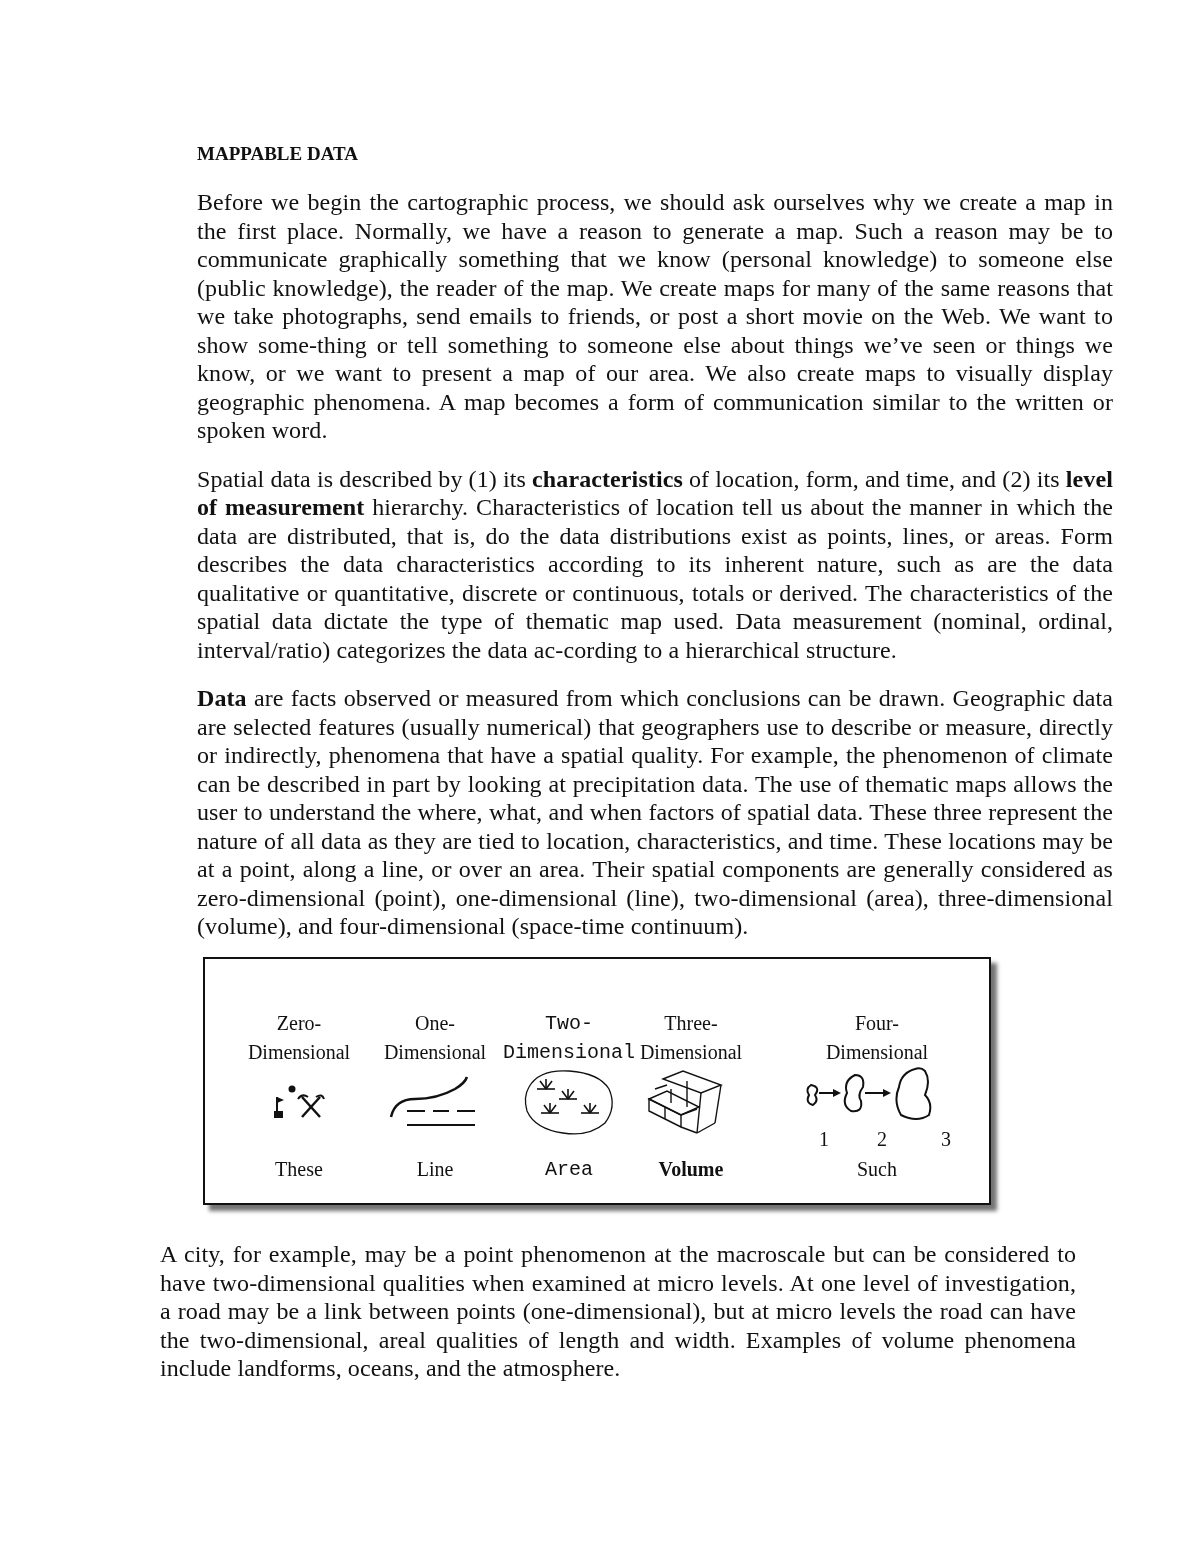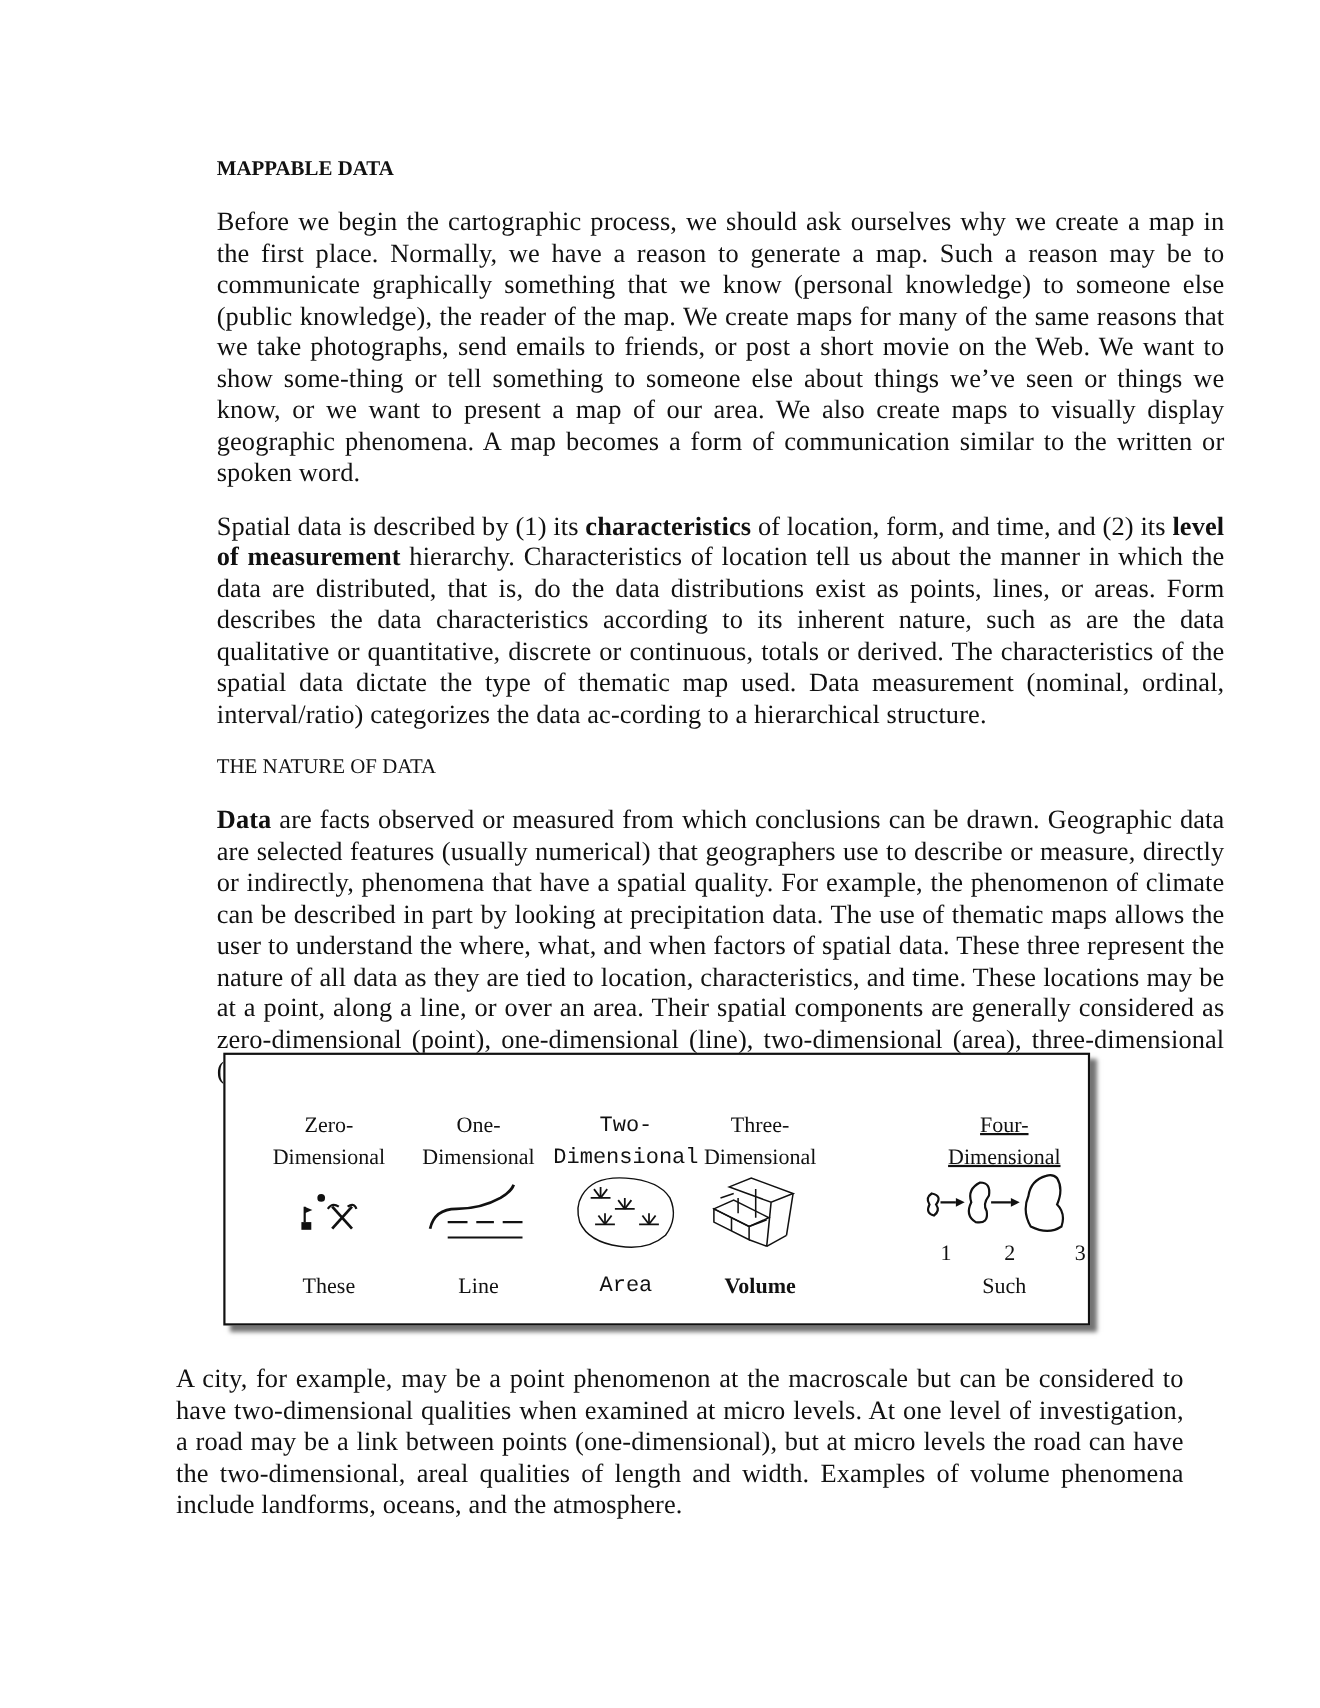--- a/index.html
+++ b/index.html
@@ -23,21 +23,20 @@
   .nums span { position: absolute; }
   .after { position: absolute; left: 160px; top: 1240px; width: 916px; }
 </style>
 </head>
 <body>
 
 <div class="page">
   <p class="heading bold">MAPPABLE DATA</p>
   <p class="para">Before we begin the cartographic process, we should ask ourselves why we create a map in the first place. Normally, we have a reason to generate a map. Such a reason may be to communicate graphically something that we know (personal knowledge) to someone else (public knowledge), the reader of the map. We create maps for many of the same reasons that we take photographs, send emails to friends, or post a short movie on the Web. We want to show some-thing or tell something to someone else about things we’ve seen or things we know, or we want to present a map of our area. We also create maps to visually display geographic phenomena. A map becomes a form of communication similar to the written or spoken word.</p>
   <p class="para"><span>Spatial data is described by (1) its </span><b>characteristics</b><span> of location, form, and time, and (2) its </span><b>level of measurement</b><span> hierarchy. Characteristics of location tell us about the manner in which the data are distributed, that is, do the data distributions exist as points, lines, or areas. Form describes the data characteristics according to its inherent nature, such as are the data qualitative or quantitative, discrete or continuous, totals or derived. The characteristics of the spatial data dictate the type of thematic map used. Data measurement (nominal, ordinal, interval/ratio) categorizes the data ac-cording to a hierarchical structure.</span></p>
-  <p class="heading">THE NATURE OF DATA</p>
   <p class="para"><b>Data</b><span> are facts observed or measured from which conclusions can be drawn. Geographic data are selected features (usually numerical) that geographers use to describe or measure, directly or indirectly, phenomena that have a spatial quality. For example, the phenomenon of climate can be described in part by looking at precipitation data. The use of thematic maps allows the user to understand the where, what, and when factors of spatial data. These three represent the nature of all data as they are tied to location, characteristics, and time. These locations may be at a point, along a line, or over an area. Their spatial components are generally considered as zero-dimensional (point), one-dimensional (line), two-dimensional (area), three-dimensional (volume), and four-dimensional (space-time continuum).</span></p>
 </div>
 
 <div class="figure">
 
   <div class="col" style="left:24px;">
     <div>Zero-</div>
     <div>Dimensional</div>
     <svg width="70" height="50" viewBox="0 0 70 50">
       <rect x="10" y="36" width="9" height="7" fill="#111"></rect>
@@ -107,21 +106,21 @@
         <line x1="24" y1="40" x2="24" y2="52"></line>
         <line x1="30" y1="22" x2="30" y2="36"></line>
         <line x1="46" y1="14" x2="46" y2="40"></line>
         <line x1="40" y1="48" x2="56" y2="42"></line>
         <line x1="14" y1="22" x2="26" y2="18"></line>
       </g>
     </svg>
     <div class="caption bold">Volume</div>
   </div>
 
-  <div class="col" style="left:628px; width:160px;text-decoration:underline;">
+  <div class="col" style="left:592px; width:160px;">
     <div>Four-</div>
     <div>Dimensional</div>
     <svg width="160" height="56" viewBox="0 0 160 56" style="top:58px;">
       <g stroke="#111" stroke-width="2" fill="none">
         <path d="M14 18 Q8 22 12 28 Q8 36 16 38 Q22 34 18 28 Q24 20 14 18 Z"></path>
         <line x1="22" y1="26" x2="36" y2="26"></line>
         <path d="M58 8 Q46 14 50 26 Q44 38 54 44 Q66 46 64 34 Q60 28 66 20 Q68 8 58 8 Z"></path>
         <line x1="68" y1="26" x2="86" y2="26"></line>
         <path d="M118 2 Q104 6 102 20 Q96 34 104 48 Q120 56 132 48 Q136 36 128 28 Q134 14 128 4 Q124 0 118 2 Z"></path>
       </g>

